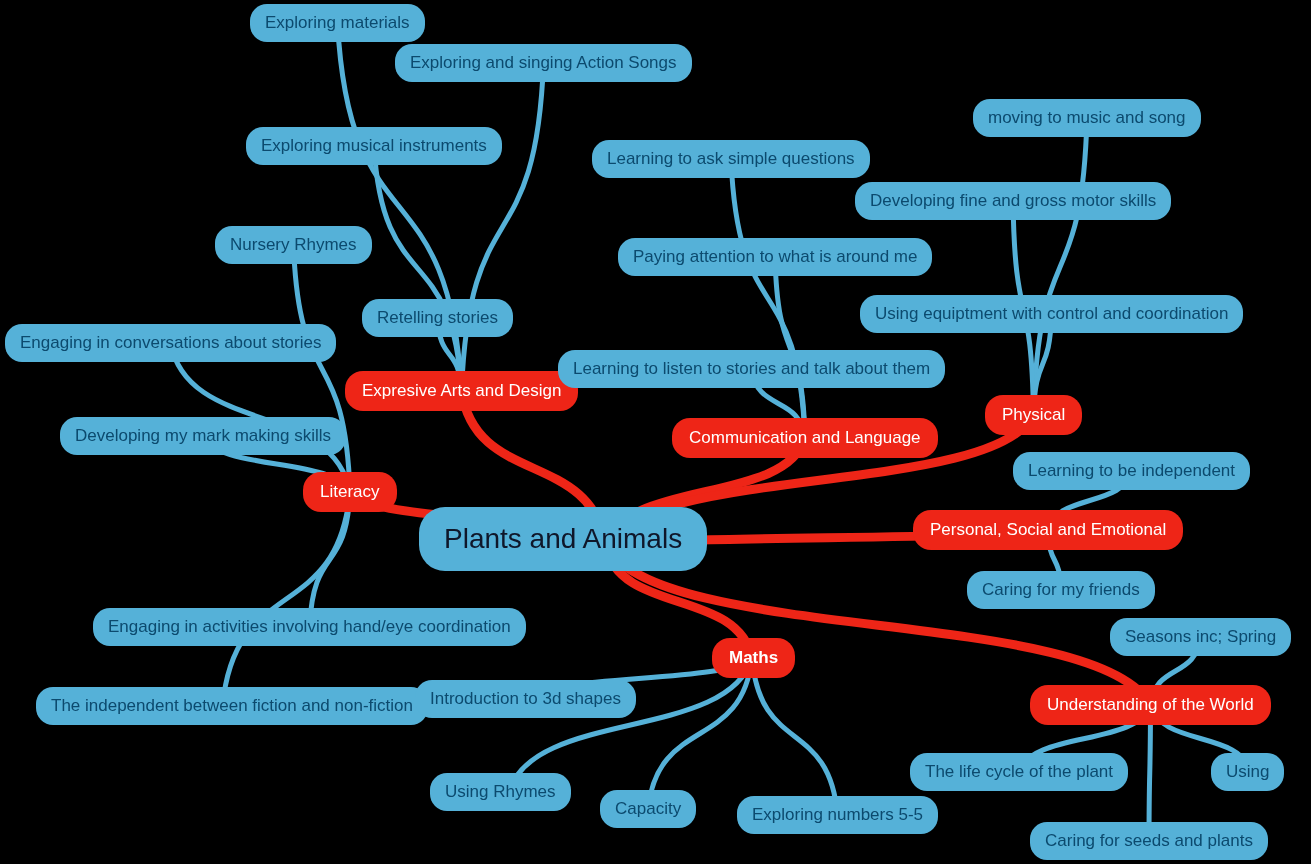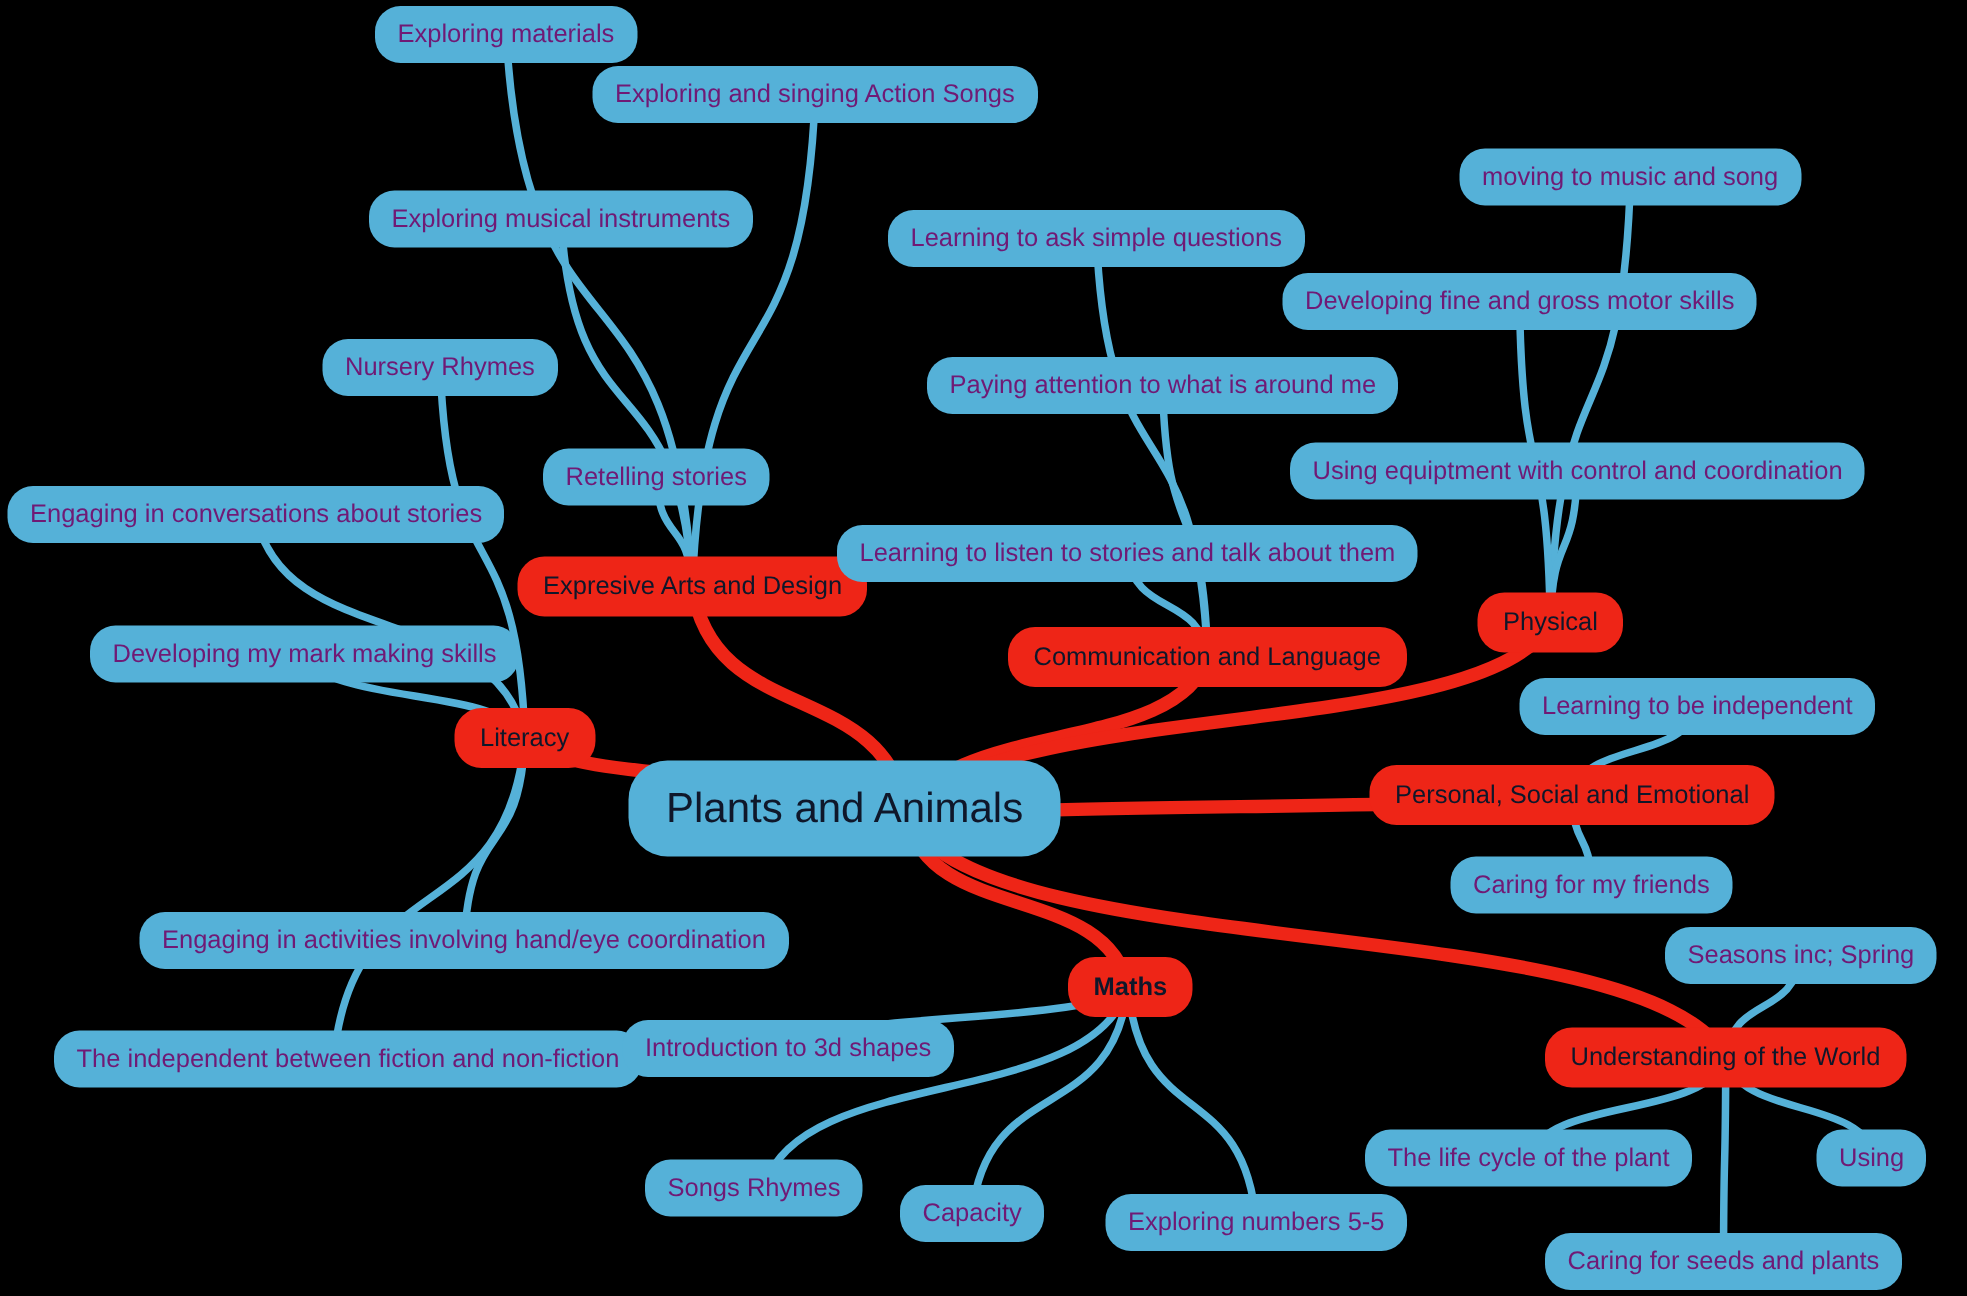--- a/index.html
+++ b/index.html
@@ -19,27 +19,27 @@
   }
   .node {
     position: absolute;
     white-space: nowrap;
     box-sizing: border-box;
     border-radius: 17px;
     padding: 8px 15px;
     font-size: 17px;
     line-height: 1.3;
     background: #55b1d8;
-    color: #701a75;
+    color: #0c4a6e;
     cursor: pointer;
     user-select: none;
   }
   .node.category {
     background: #ee2517;
-    color: #0f172a;
+    color: #ffffff;
     padding: 9px 17px;
     border-radius: 18px;
   }
   .node.center {
     background: #55b1d8;
     color: #0f172a;
     font-size: 28px;
     padding: 14px 25px;
     border-radius: 26px;
   }
@@ -106,17 +106,17 @@
       <div class="node category" style="left: 913px; top: 510px;">Personal, Social and Emotional</div>
       <div class="node leaf" style="left: 1013px; top: 452px;">Learning to be independent</div>
       <div class="node leaf" style="left: 967px; top: 571px;">Caring for my friends</div>
       <div class="node category" style="left: 1030px; top: 685px;">Understanding of the World</div>
       <div class="node leaf" style="left: 1110px; top: 618px;">Seasons inc; Spring</div>
       <div class="node leaf" style="left: 910px; top: 753px;">The life cycle of the plant</div>
       <div class="node leaf" style="left: 1211px; top: 753px;">Using</div>
       <div class="node leaf" style="left: 1030px; top: 822px;">Caring for seeds and plants</div>
       <div class="node category" style="left: 712px; top: 638px; font-weight: bold;">Maths</div>
       <div class="node leaf" style="left: 415px; top: 680px;">Introduction to 3d shapes</div>
-      <div class="node leaf" style="left: 430px; top: 773px;">Songs Rhymes</div>
+      <div class="node leaf" style="left: 430px; top: 773px;">Using Rhymes</div>
       <div class="node leaf" style="left: 600px; top: 790px;">Capacity</div>
       <div class="node leaf" style="left: 737px; top: 796px;">Exploring numbers 5-5</div>
     </div>
 </div>
 
 </body></html>

